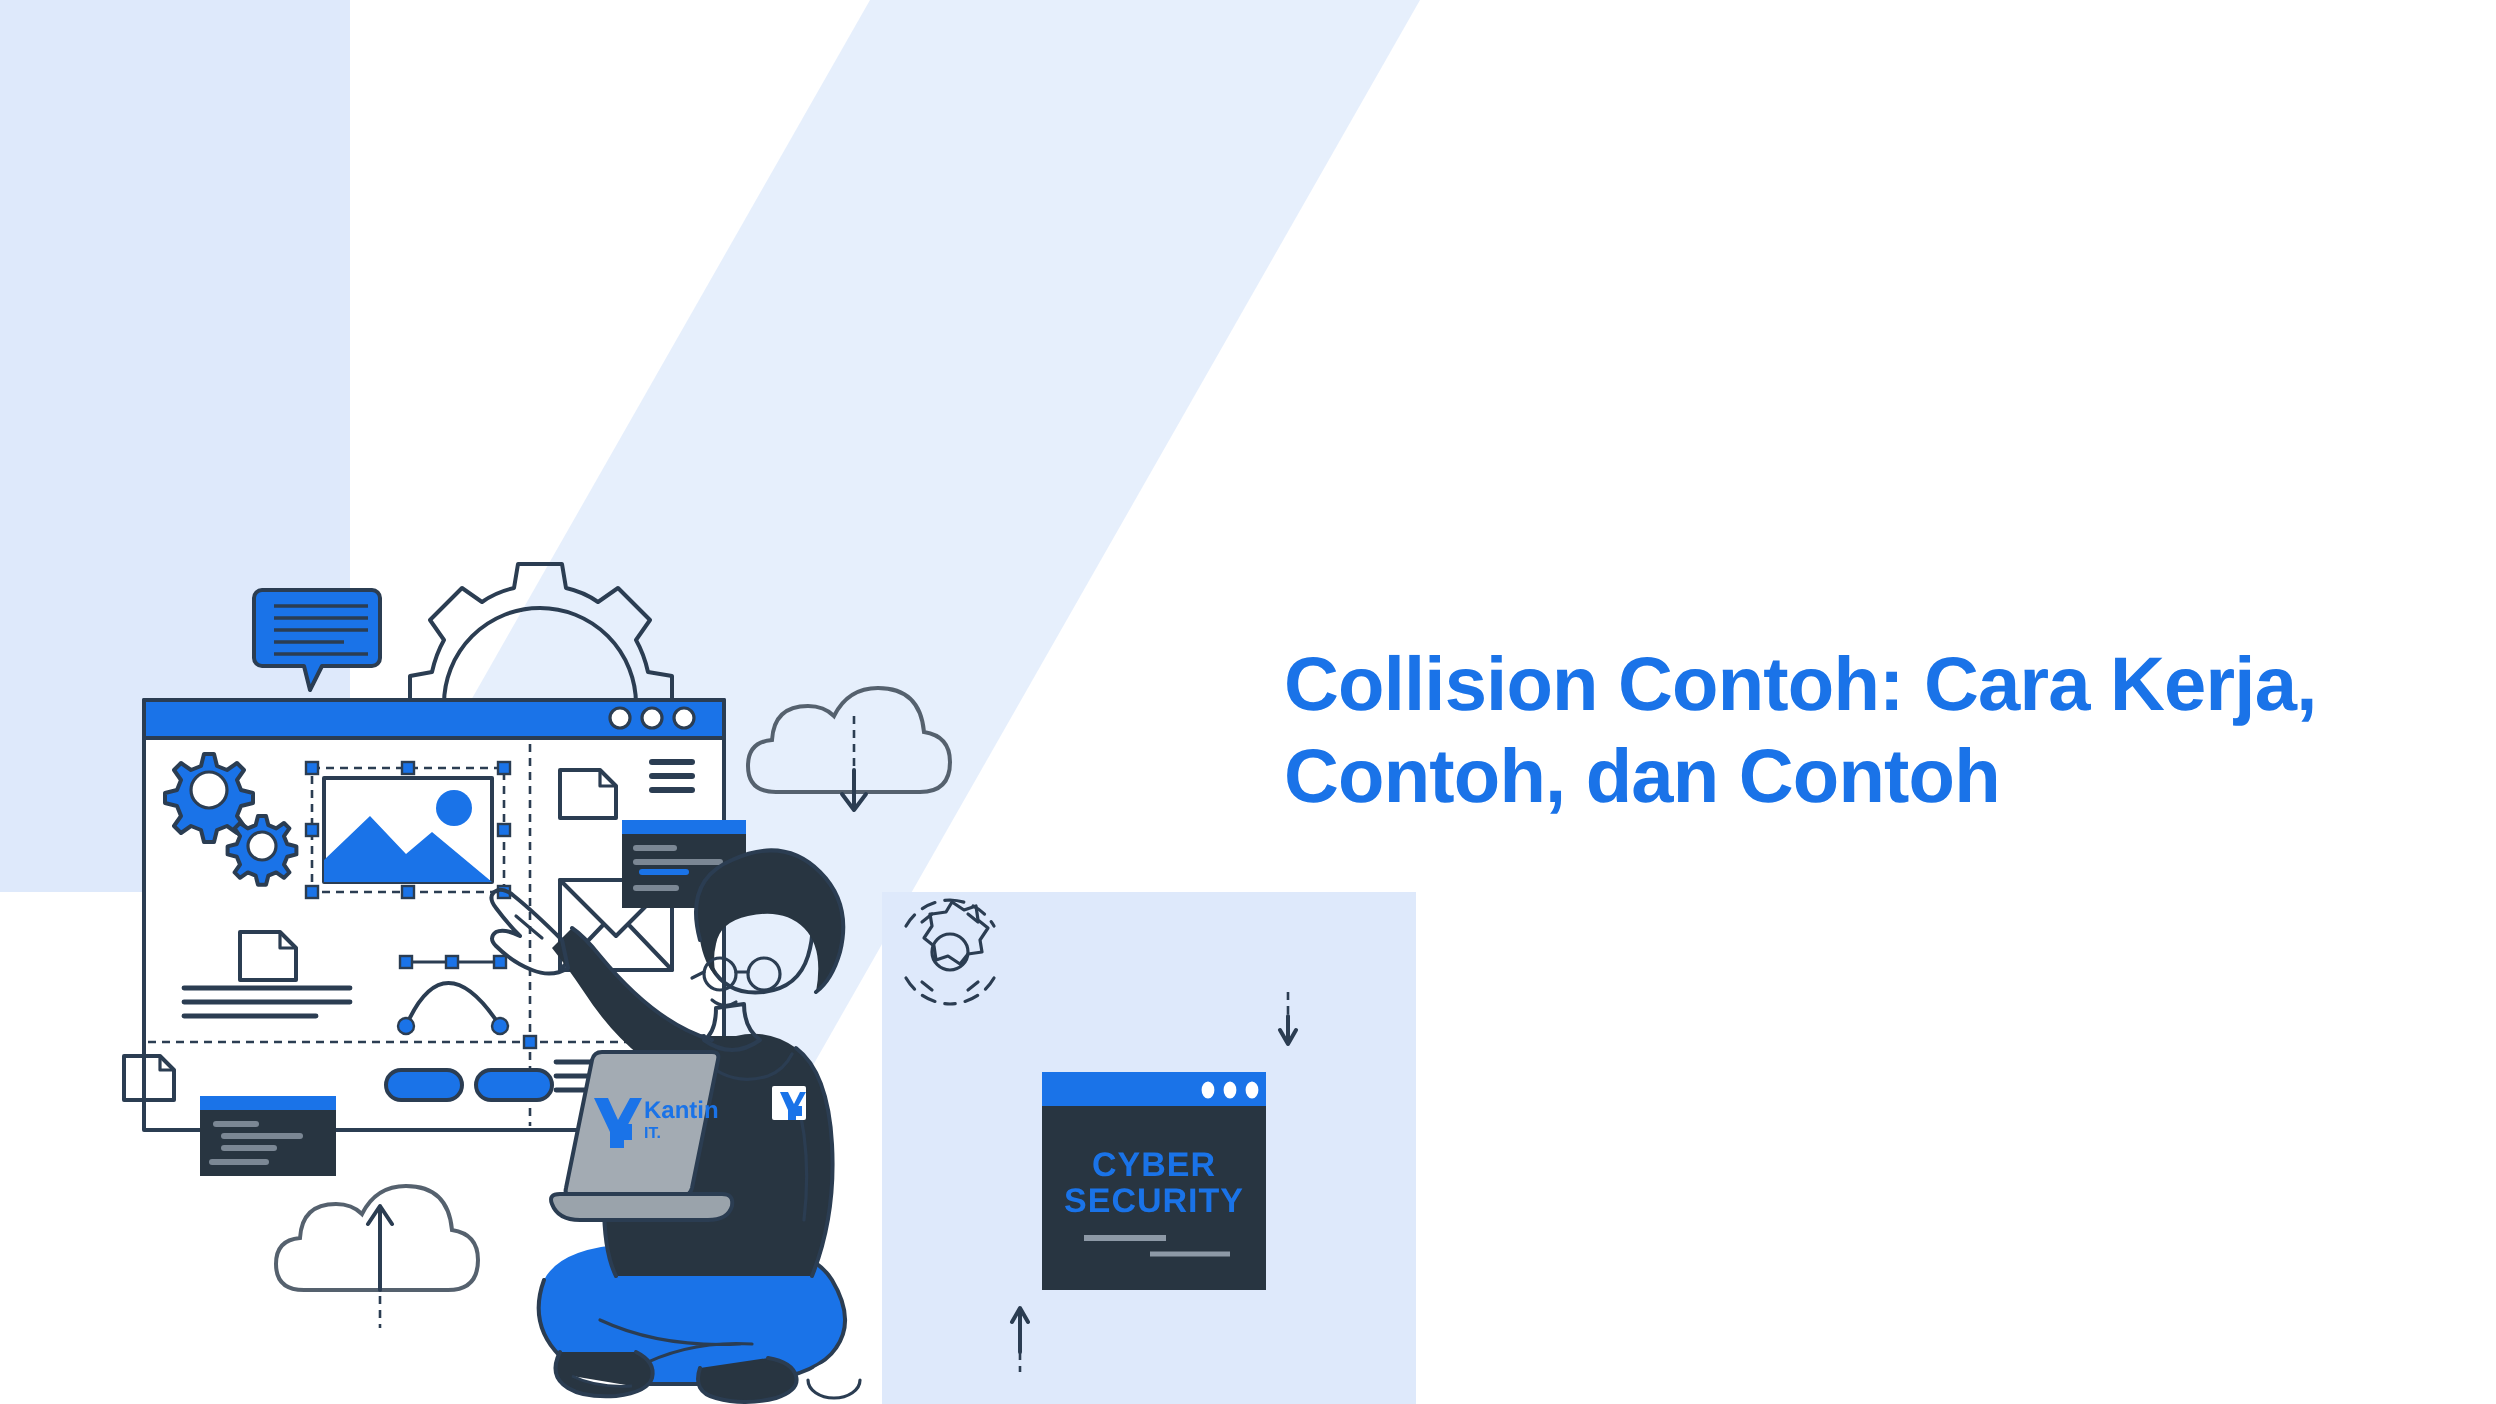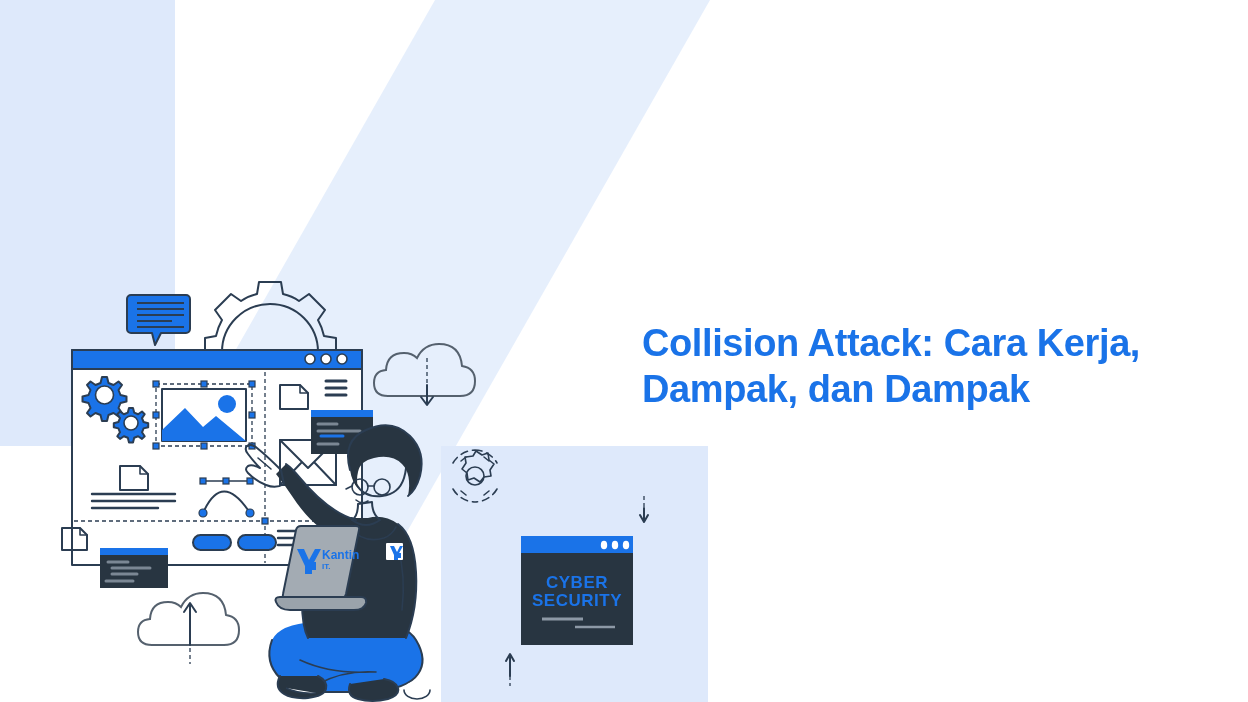--- a/index.html
+++ b/index.html
@@ -331,17 +331,17 @@
         <text x="322" y="569" fill="#1a73e8" font-family="Liberation Sans, sans-serif" font-size="8" font-weight="bold">IT.</text>
       </g>
 
       <path fill="#9aa3ab" d="M280,597 q-6,0 -4,5 q3,8 14,8 l64,0 q10,0 12,-7 q1,-6 -5,-6 z"></path>
       <path class="ln" fill="none" d="M280,597 q-6,0 -4,5 q3,8 14,8 l64,0 q10,0 12,-7 q1,-6 -5,-6 z"></path>
     </g>
 
   </svg>
 
   <div class="headline">
-    <div>Collision Attack: Cara Kerja,</div>
-    <div>Dampak, dan Dampak</div>
+    <div>Collision Contoh: Cara Kerja,</div>
+    <div>Contoh, dan Contoh</div>
   </div>
 
 </div>
 
 </body></html>

